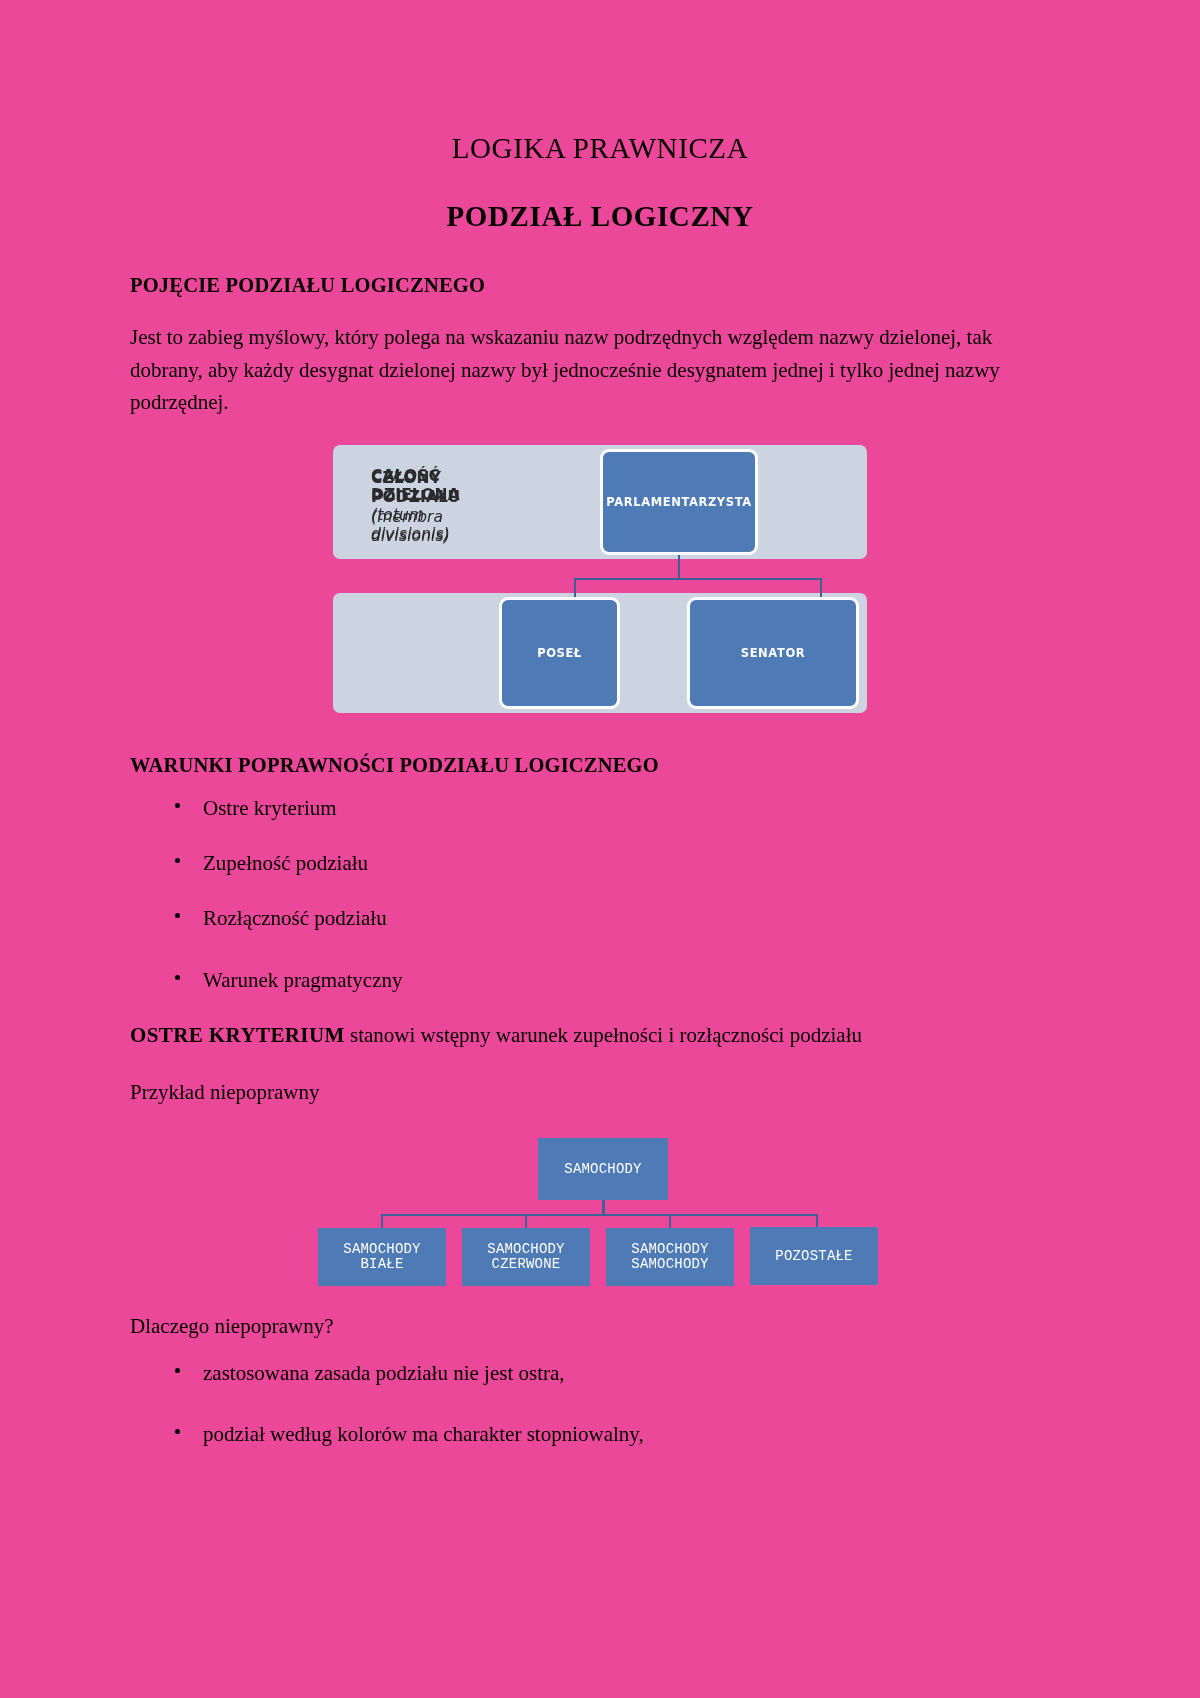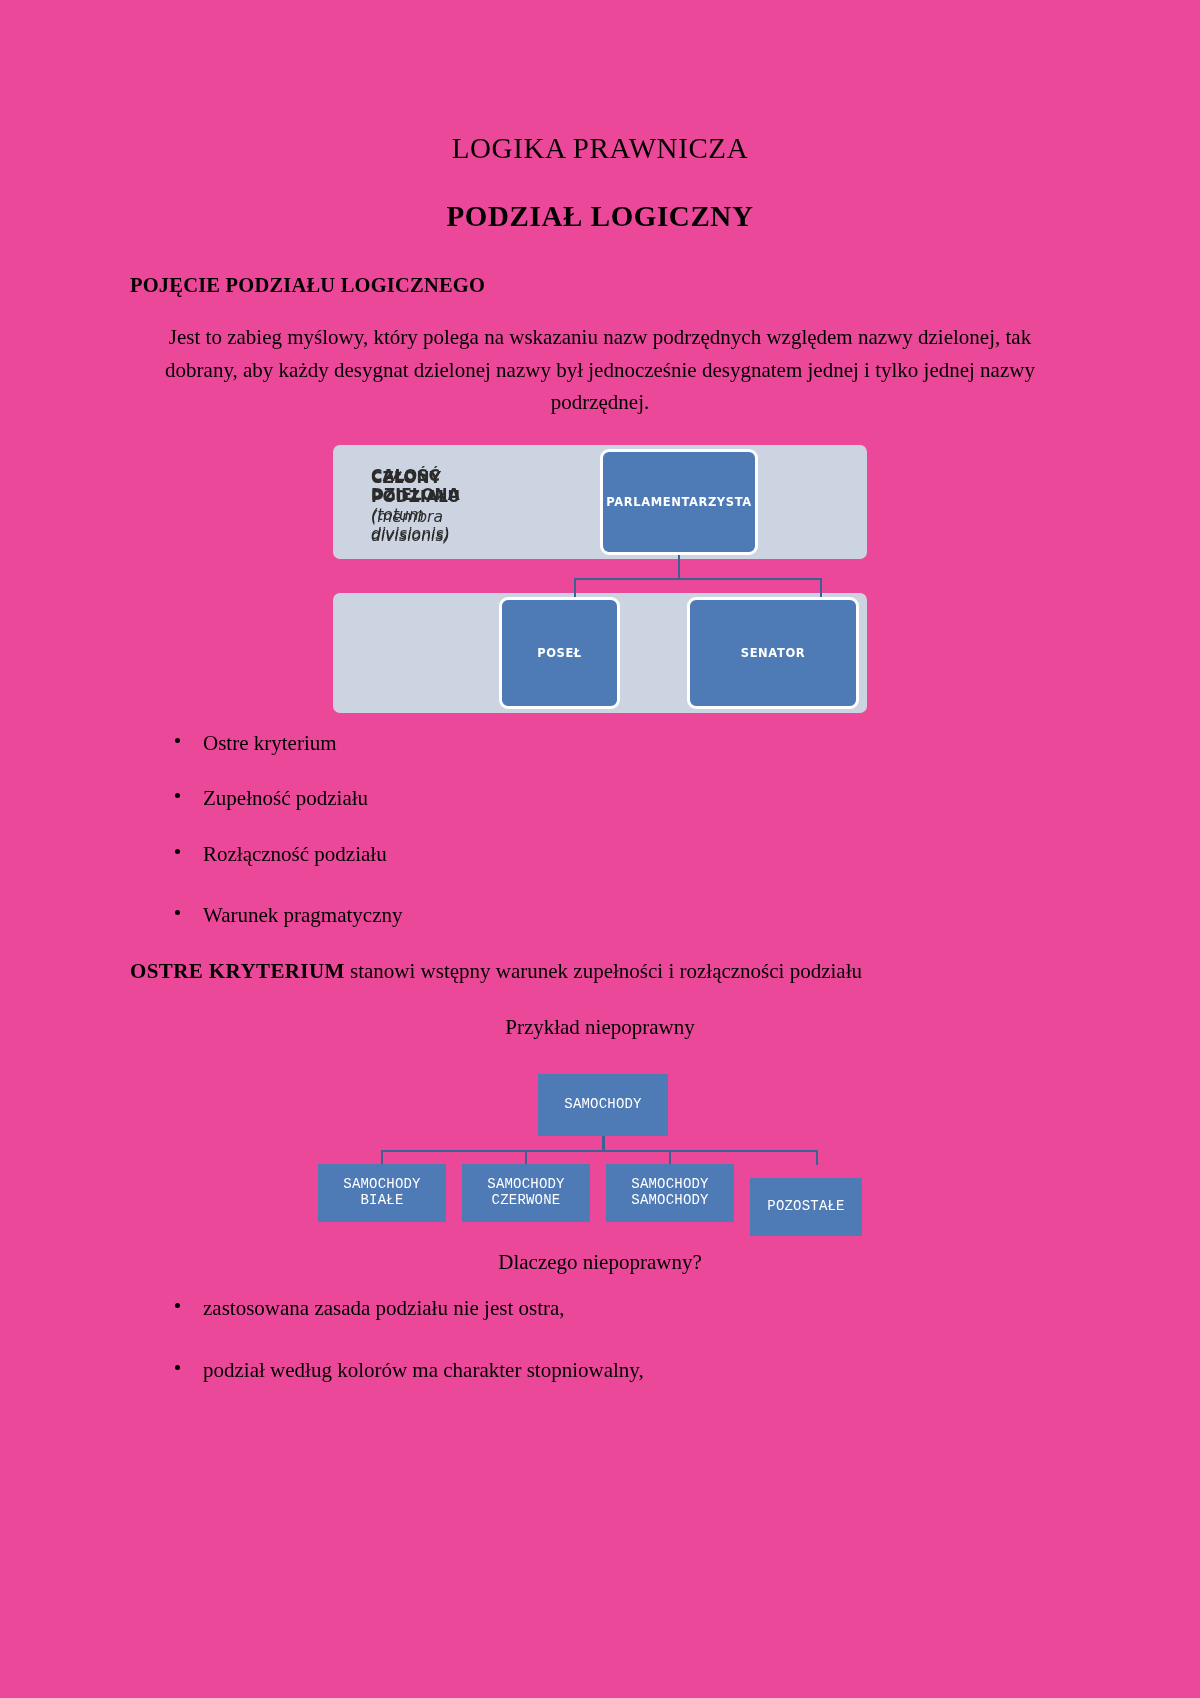--- a/index.html
+++ b/index.html
@@ -50,21 +50,21 @@
     padding-top: 40px;
     line-height: 1.2;
   }
 
   
   .para {
     font-size: 21px;
     line-height: 1.55;
     margin: 0;
     padding-top: 24px;
-    text-align: center;
+    text-align: left;
   }
   .para.justify {
     text-align: justify;
   }
   .para .lead {
     font-weight: bold;
     letter-spacing: 0.4px;
   }
 
   
@@ -183,21 +183,21 @@
     font-family: Liberation Mono, monospace;
     font-size: 14px;
     color: #ffffff;
     line-height: 1.1;
     letter-spacing: 0.2px;
   }
   .sq-root { left: 228px; top: 0;  width: 130px; height: 62px; }
   .sq-c0   { left: 8px;   top: 90px; width: 128px; height: 58px; }
   .sq-c1   { left: 152px; top: 90px; width: 128px; height: 58px; }
   .sq-c2   { left: 296px; top: 90px; width: 128px; height: 58px; }
-  .sq-c3   { left: 440px; top: 104px; width: 112px; height: 58px; }
+  .sq-c3   { left: 440px; top: 89px; width: 128px; height: 58px; }
 
   .conn2 { position: absolute; background: #3c6193; }
   .f2-v-root { left: 292px; top: 62px;  width: 3px;  height: 16px; }
   .f2-h-bus  { left: 71px;  top: 76px;  width: 437px; height: 2px; }
   .f2-v-0    { left: 71px;  top: 76px;  width: 2px;  height: 15px; }
   .f2-v-1    { left: 215px; top: 76px;  width: 2px;  height: 15px; }
   .f2-v-2    { left: 359px; top: 76px;  width: 2px;  height: 15px; }
   .f2-v-3    { left: 506px; top: 76px;  width: 2px;  height: 15px; }
 </style>
 </head>
@@ -236,20 +236,21 @@
       <div class="conn c-v-left"></div>
       <div class="conn c-v-right"></div>
 
       <div class="node node-root">PARLAMENTARZYSTA</div>
       <div class="node node-left">POSEŁ</div>
       <div class="node node-right">SENATOR</div>
 
     </div>
   </div>
 
+  <h3 class="section-heading">WARUNKI POPRAWNOŚCI PODZIAŁU LOGICZNEGO</h3>
   <ul class="bullets">
     <li>Ostre kryterium</li>
     <li>Zupełność podziału</li>
     <li>Rozłączność podziału</li>
     <li>Warunek pragmatyczny</li>
   </ul>
 
   <p class="para justify">
     <span class="lead">OSTRE KRYTERIUM</span><span> stanowi wstępny warunek zupełności i rozłączności podziału</span>
   </p>

